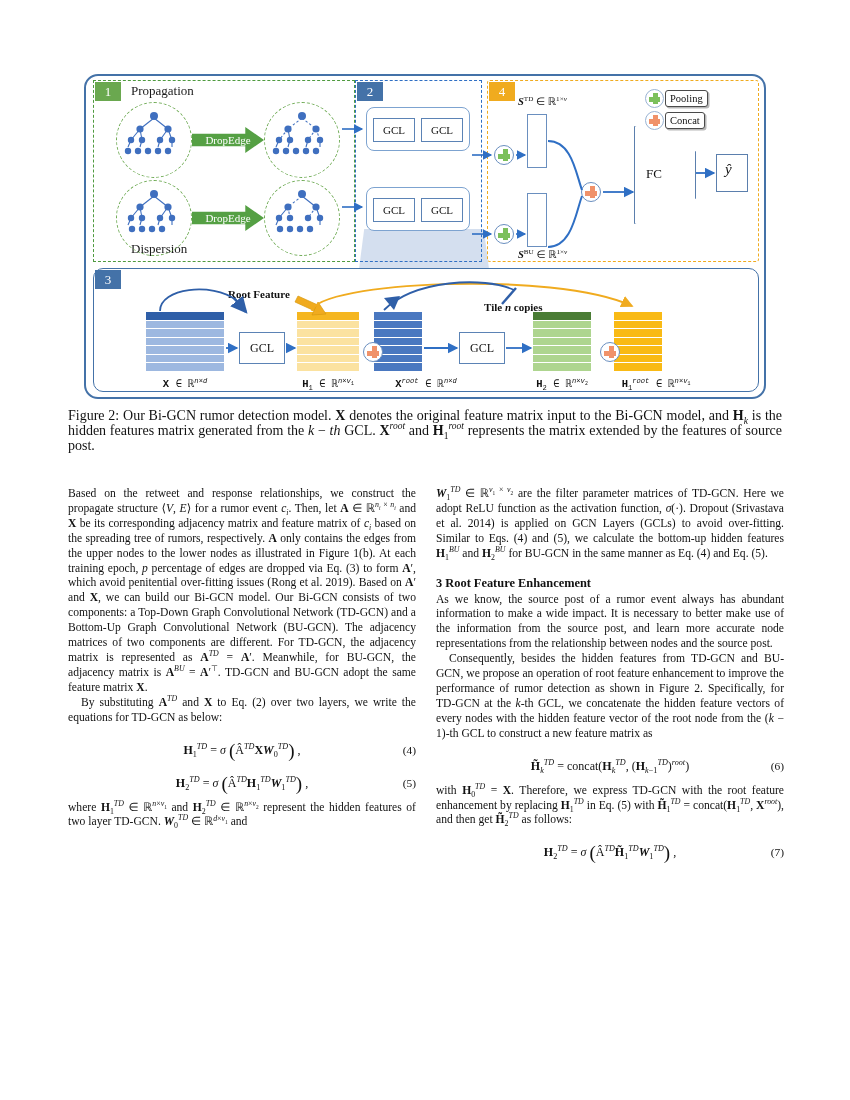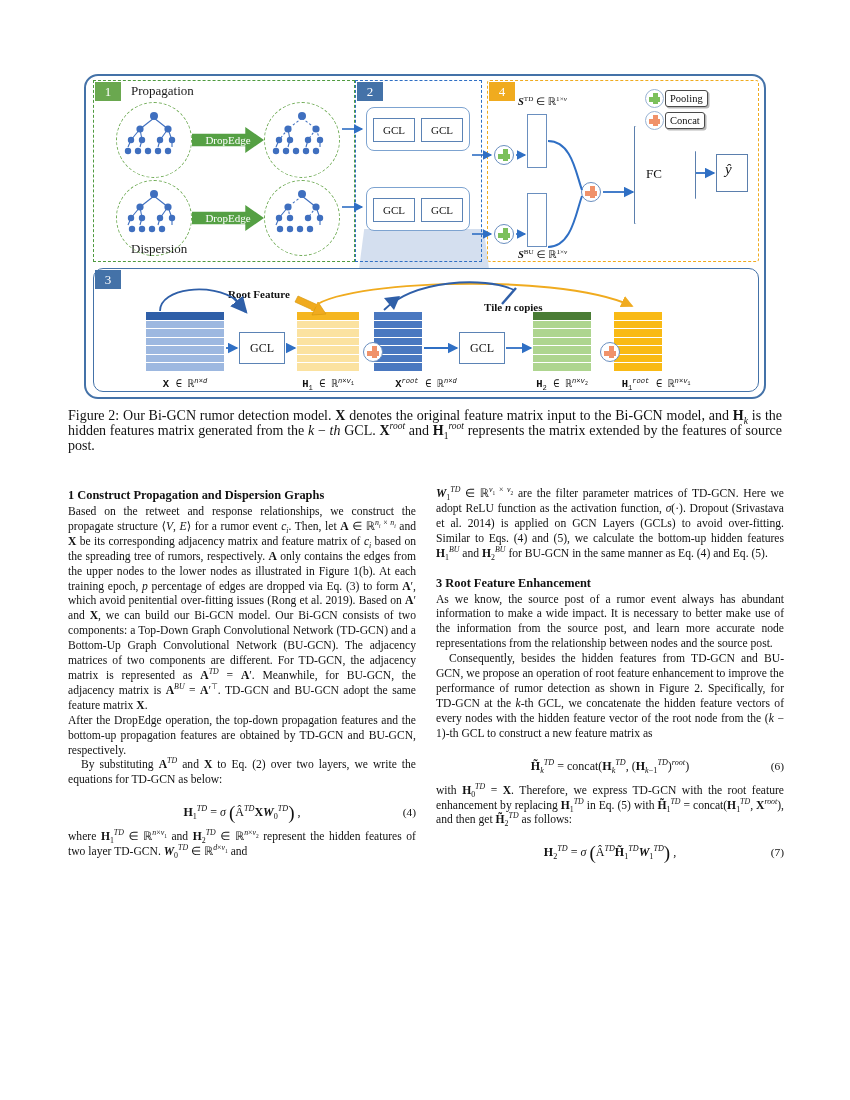--- a/index.html
+++ b/index.html
@@ -665,36 +665,40 @@
       <path d="M310,236 L300,224 L316,222 Z" fill="#2f5fa8"></path>
     </svg>
   </div>
 
   <div class="caption">
     Figure 2: Our Bi-GCN rumor detection model. <b>X</b> denotes the original feature matrix input to the Bi-GCN model, and <b>H</b><sub><i>k</i></sub> is the hidden features matrix generated from the <i>k</i> − <i>th</i> GCL. <b>X</b><sup><i>root</i></sup> and <b>H</b><sub>1</sub><sup><i>root</i></sup> represents the matrix extended by the features of source post.
   </div>
 
   <div class="col col-left">
 
-    <h2 class="sec">1 Construct Propagation and Dispersion Graphs</h2>
 
     <p class="para">Based on the retweet and response relationships, we construct the propagate structure ⟨<i>V</i>, <i>E</i>⟩ for a rumor event <i>c<sub>i</sub></i>. Then, let <b>A</b> ∈ ℝ<sup><i>n<sub>i</sub></i> × <i>n<sub>i</sub></i></sup> and <b>X</b> be its corresponding adjacency matrix and feature matrix of <i>c<sub>i</sub></i> based on the spreading tree of rumors, respectively. <b>A</b> only contains the edges from the upper nodes to the lower nodes as illustrated in Figure 1(b). At each training epoch, <i>p</i> percentage of edges are dropped via Eq. (3) to form <b>A</b>′, which avoid penitential over-fitting issues (Rong et al. 2019). Based on <b>A</b>′ and <b>X</b>, we can build our Bi-GCN model. Our Bi-GCN consists of two components: a Top-Down Graph Convolutional Network (TD-GCN) and a Bottom-Up Graph Convolutional Network (BU-GCN). The adjacency matrices of two components are different. For TD-GCN, the adjacency matrix is represented as <b>A</b><sup><i>TD</i></sup> = <b>A</b>′. Meanwhile, for BU-GCN, the adjacency matrix is <b>A</b><sup><i>BU</i></sup> = <b>A</b>′<sup>⊤</sup>. TD-GCN and BU-GCN adopt the same feature matrix <b>X</b>.</p>
 
 
-    <p class="para">After the DropEdge operation, the top-down propagation features and the bottom-up propagation features are obtained by TD-GCN and BU-GCN, respectively.</p>
 
     <p class="para indent">By substituting <b>A</b><sup><i>TD</i></sup> and <b>X</b> to Eq. (2) over two layers, we write the equations for TD-GCN as below:</p>
 
     <div class="eq">
       <span class="eqbody">
         <b>H</b><sub>1</sub><sup><i>TD</i></sup> = <i>σ</i> <span style="font-size:19px;vertical-align:-3px;">(</span>Â<sup><i>TD</i></sup><b>X</b><i><b>W</b></i><sub>0</sub><sup><i>TD</i></sup><span style="font-size:19px;vertical-align:-3px;">)</span> ,
       </span>
       <span class="eqnum">(4)</span>
     </div>
 
+    <div class="eq">
+      <span class="eqbody">
+        <b>H</b><sub>2</sub><sup><i>TD</i></sup> = <i>σ</i> <span style="font-size:19px;vertical-align:-3px;">(</span>Â<sup><i>TD</i></sup><b>H</b><sub>1</sub><sup><i>TD</i></sup><i><b>W</b></i><sub>1</sub><sup><i>TD</i></sup><span style="font-size:19px;vertical-align:-3px;">)</span> ,
+      </span>
+      <span class="eqnum">(5)</span>
+    </div>
 
     <p class="para">where <b>H</b><sub>1</sub><sup><i>TD</i></sup> ∈ ℝ<sup><i>n</i>×<i>v</i><sub>1</sub></sup> and <b>H</b><sub>2</sub><sup><i>TD</i></sup> ∈ ℝ<sup><i>n</i>×<i>v</i><sub>2</sub></sup> represent the hidden features of two layer TD-GCN. <i><b>W</b></i><sub>0</sub><sup><i>TD</i></sup> ∈ ℝ<sup><i>d</i>×<i>v</i><sub>1</sub></sup> and</p>
   </div>
 
   <div class="col col-right">
 
     <p class="para"><i><b>W</b></i><sub>1</sub><sup><i>TD</i></sup> ∈ ℝ<sup><i>v</i><sub>1</sub> × <i>v</i><sub>2</sub></sup> are the filter parameter matrices of TD-GCN. Here we adopt ReLU function as the activation function, <i>σ</i>(·). Dropout (Srivastava et al. 2014) is applied on GCN Layers (GCLs) to avoid over-fitting. Similar to Eqs. (4) and (5), we calculate the bottom-up hidden features <b>H</b><sub>1</sub><sup><i>BU</i></sup> and <b>H</b><sub>2</sub><sup><i>BU</i></sup> for BU-GCN in the same manner as Eq. (4) and Eq. (5).</p>
 
     <h2 class="sec spaced">3 Root Feature Enhancement</h2>
 

